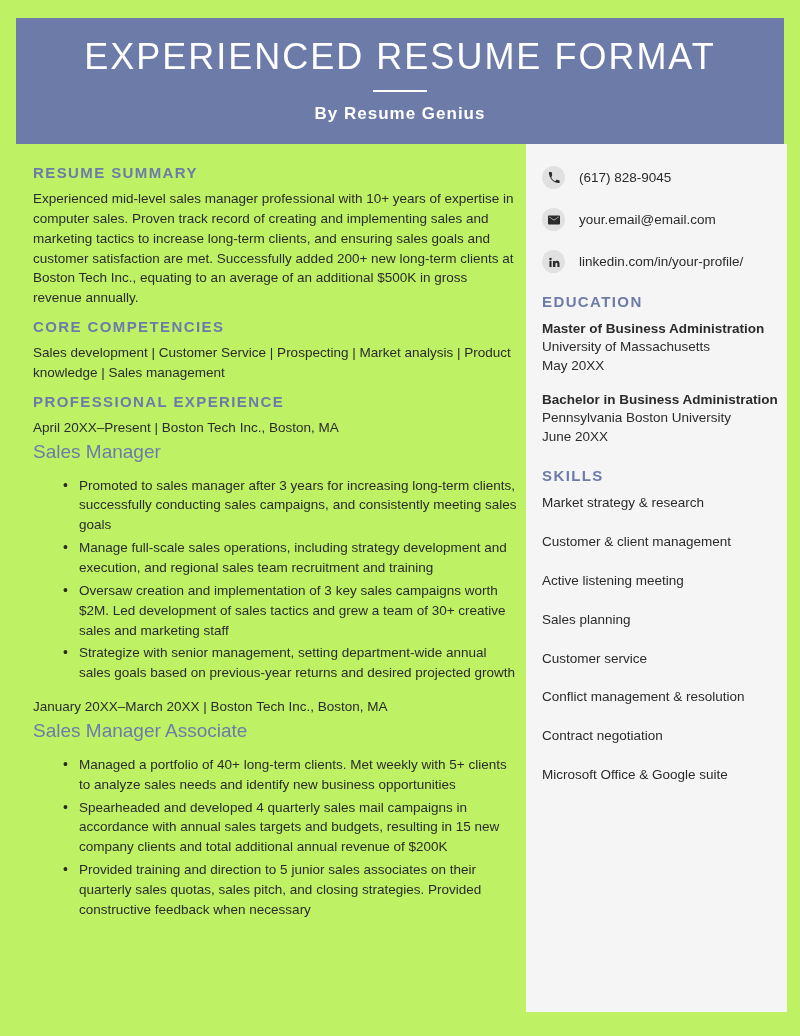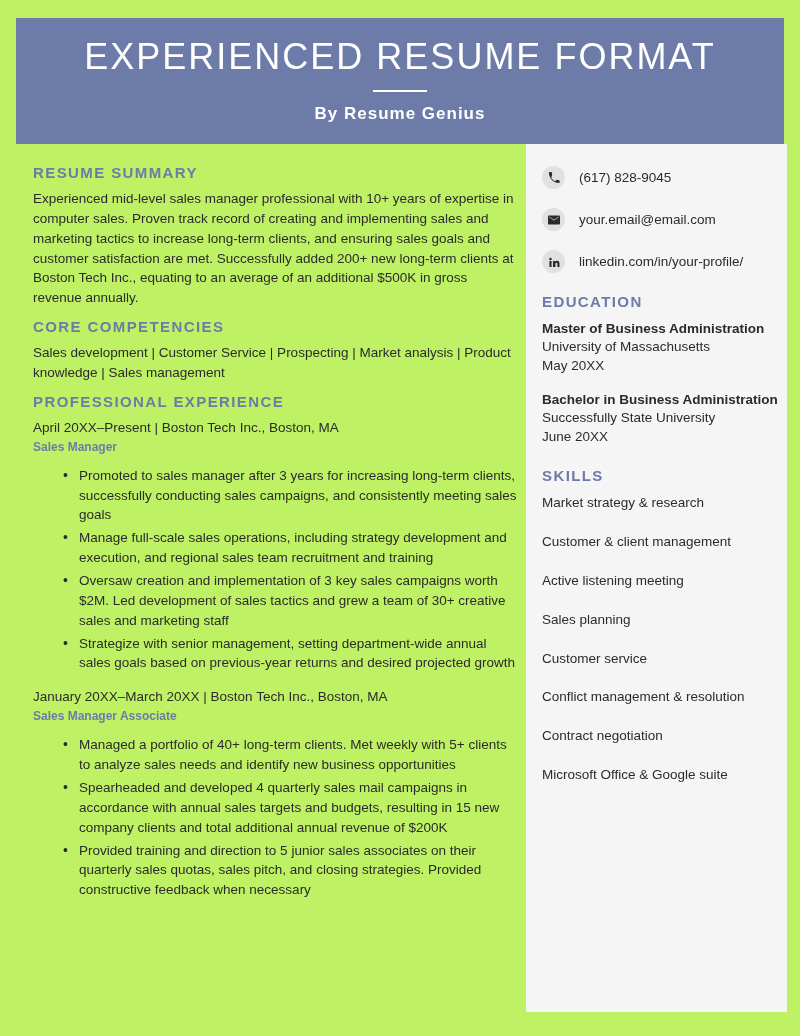--- a/index.html
+++ b/index.html
@@ -116,22 +116,22 @@
     margin: 0 0 2px 0;
     color: #2b2b2b;
   }
   .job-meta {
     font-size: 13.5px;
     line-height: 1.5;
     margin: 0 0 1px 0;
     color: #2b2b2b;
   }
   .job-title {
-    font-size: 12px;
-    font-weight: bold;
+    font-size: 19px;
+    font-weight: normal;
     color: #6d7ba9;
     margin: 0 0 10px 0;
     line-height: 1.4;
   }
   ul.bullets {
     margin: 0 0 14px 0;
     padding: 0 0 0 30px;
     list-style: none;
   }
   ul.bullets li {
@@ -296,21 +296,21 @@
         <h2 class="section-heading">EDUCATION</h2>
 
         <div class="edu-entry">
           <p class="edu-degree">Master of Business Administration</p>
           <p class="edu-school">University of Massachusetts</p>
           <p class="edu-date">May 20XX</p>
         </div>
 
         <div class="edu-entry">
           <p class="edu-degree">Bachelor in Business Administration</p>
-          <p class="edu-school">Successfully State University</p>
+          <p class="edu-school">Pennsylvania Boston University</p>
           <p class="edu-date">June 20XX</p>
         </div>
       </div>
 
       <div class="side-section">
         <h2 class="section-heading">SKILLS</h2>
         <ul class="skills-list">
           <li>Market strategy &amp; research</li>
           <li>Customer &amp; client management</li>
           <li>Active listening meeting</li>

